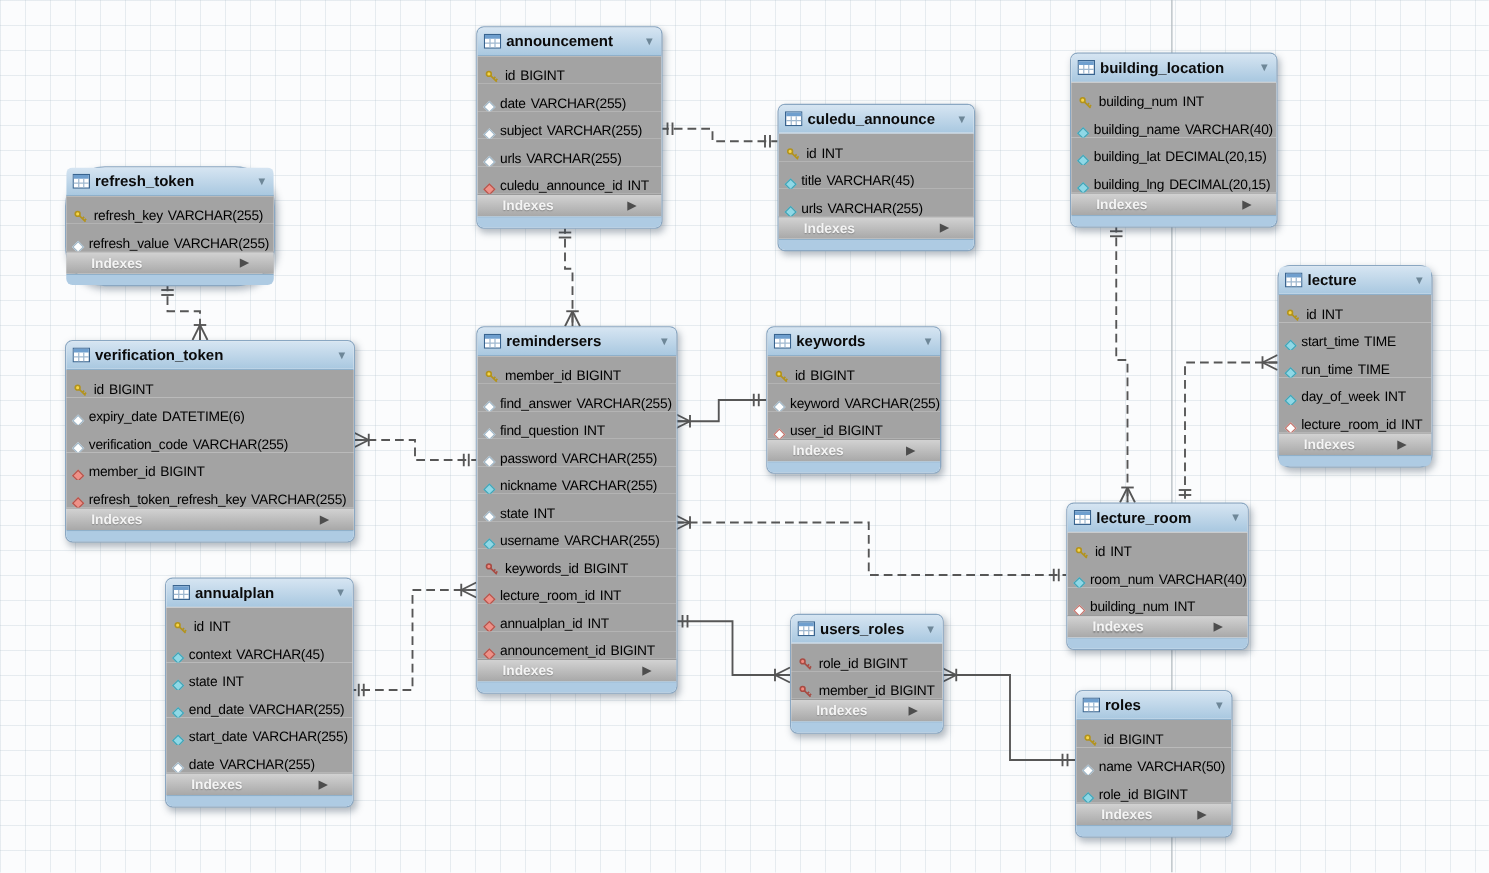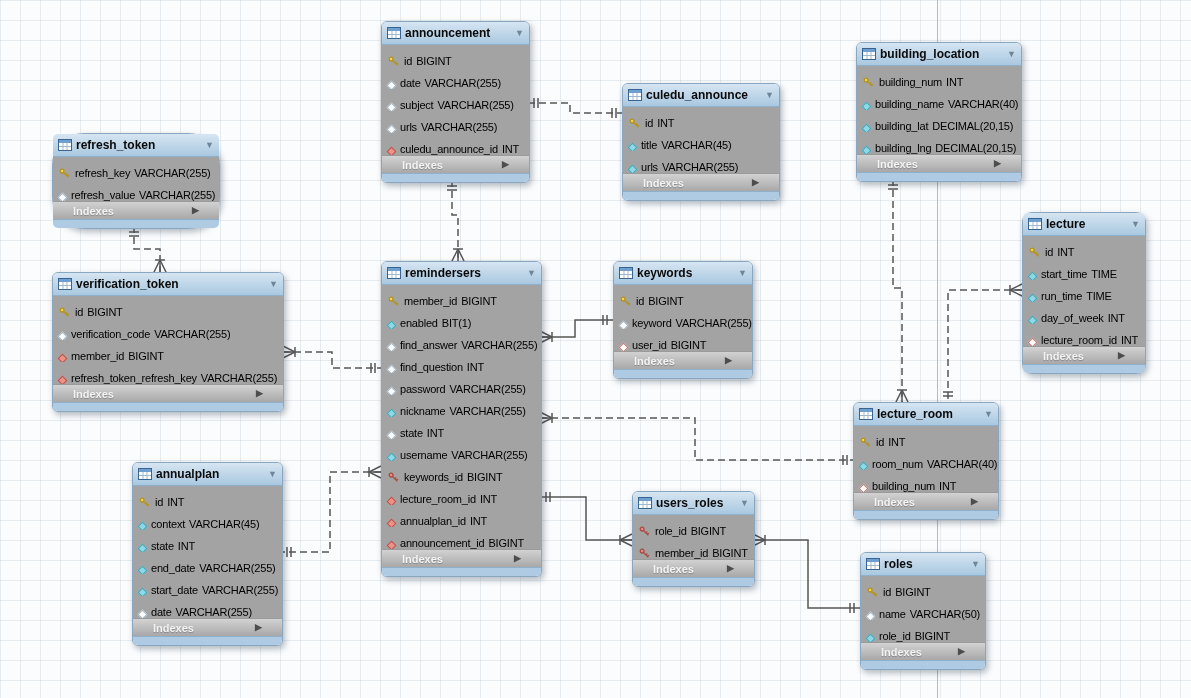--- a/index.html
+++ b/index.html
@@ -347,20 +347,25 @@
               <svg width="11" height="11" viewBox="0 0 11 11">
                 <circle cx="3.1" cy="3.1" r="1.9" fill="#f7d64a" stroke="#b3931c" stroke-width="1.3"></circle>
                 <path d="M4.5 4.5 L9.4 9.4 M6.9 6.9 L8.3 5.5 M8.5 8.5 L9.9 7.1" fill="none" stroke="#b3931c" stroke-width="1.3"></path>
               </svg>
             </span>
             <span class="col-name">id</span>
             <span class="col-type">BIGINT</span>
           </div>
           <div class="tbl-row">
             <span class="diamond d-nullable"></span>
+            <span class="col-name">expiry_date</span>
+            <span class="col-type">DATETIME(6)</span>
+          </div>
+          <div class="tbl-row">
+            <span class="diamond d-nullable"></span>
             <span class="col-name">verification_code</span>
             <span class="col-type">VARCHAR(255)</span>
           </div>
           <div class="tbl-row">
             <span class="diamond d-fk"></span>
             <span class="col-name">member_id</span>
             <span class="col-type">BIGINT</span>
           </div>
           <div class="tbl-row">
             <span class="diamond d-fk"></span>
@@ -389,25 +394,20 @@
         <div class="tbl-body">
           <div class="tbl-row">
             <span class="key-ico">
               <svg width="11" height="11" viewBox="0 0 11 11">
                 <circle cx="3.1" cy="3.1" r="1.9" fill="#f7d64a" stroke="#b3931c" stroke-width="1.3"></circle>
                 <path d="M4.5 4.5 L9.4 9.4 M6.9 6.9 L8.3 5.5 M8.5 8.5 L9.9 7.1" fill="none" stroke="#b3931c" stroke-width="1.3"></path>
               </svg>
             </span>
             <span class="col-name">member_id</span>
             <span class="col-type">BIGINT</span>
-          </div>
-          <div class="tbl-row">
-            <span class="diamond d-notnull"></span>
-            <span class="col-name">enabled</span>
-            <span class="col-type">BIT(1)</span>
           </div>
           <div class="tbl-row">
             <span class="diamond d-nullable"></span>
             <span class="col-name">find_answer</span>
             <span class="col-type">VARCHAR(255)</span>
           </div>
           <div class="tbl-row">
             <span class="diamond d-nullable"></span>
             <span class="col-name">find_question</span>
             <span class="col-type">INT</span>

